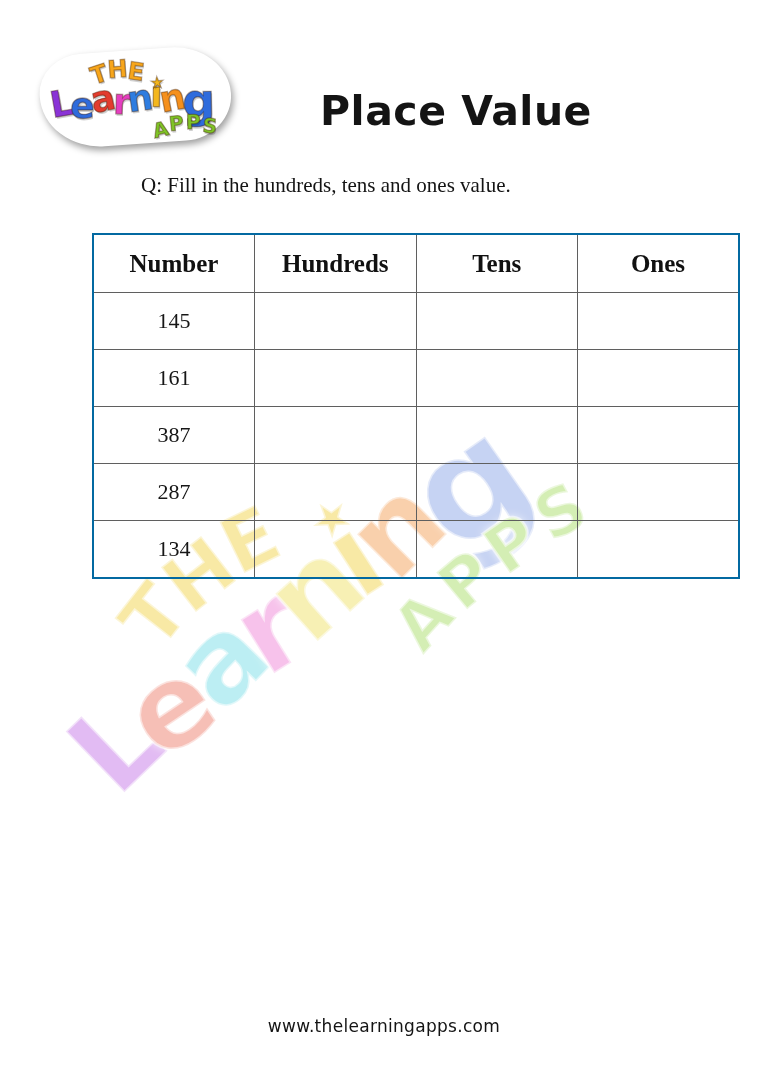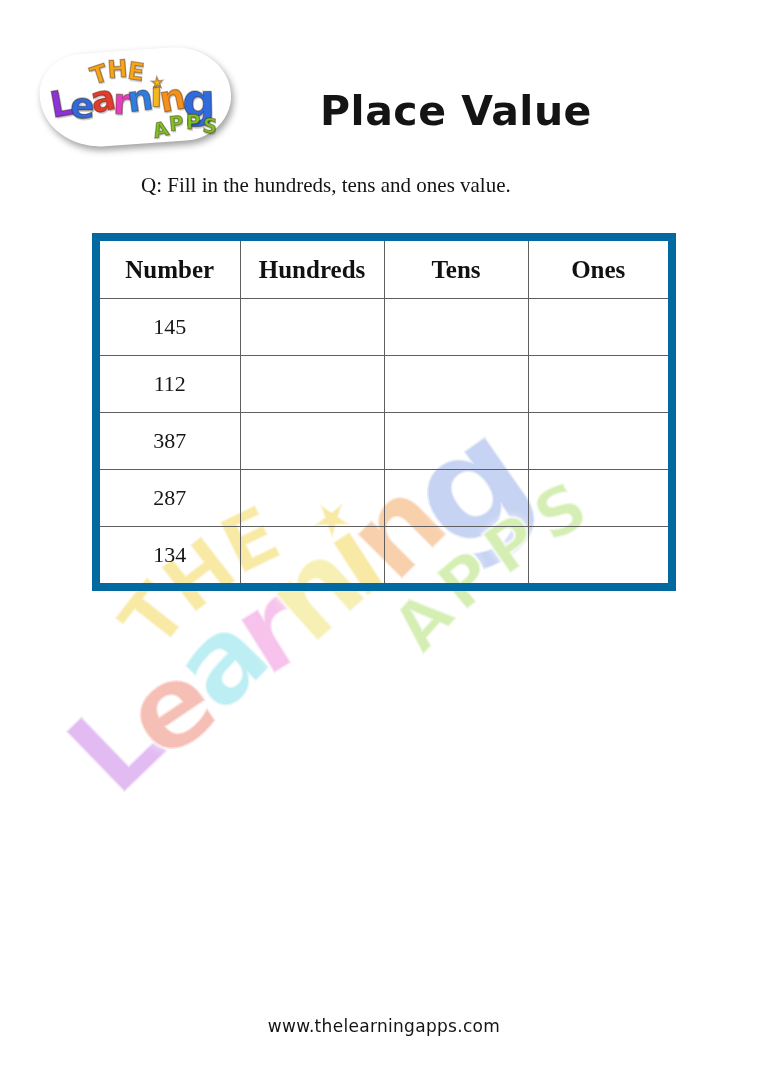--- a/index.html
+++ b/index.html
@@ -34,23 +34,23 @@
   .logo .word-learning{font-size:36px;letter-spacing:-3px;margin-top:-4px;}
   .logo .word-apps{font-size:20px;letter-spacing:2px;margin-left:100px;margin-top:-6px;}
 
   
   .title{position:absolute;left:240px;top:60px;width:432px;text-align:center;
          font-family:"DejaVu Sans",sans-serif;font-weight:bold;font-size:41px;
          letter-spacing:.5px;color:#141414;z-index:2;}
   .question{position:absolute;left:93px;top:152px;font-size:21px;z-index:2;margin-left:48px;}
 
   
-  table.pv{position:absolute;left:92px;top:233px;width:584px;z-index:1;
+  table.pv{position:absolute;left:92px;top:233px;width:648px;z-index:1;
            border-collapse:collapse;table-layout:fixed;
-           border:8px solid #0369a1;}
+           border:2px solid #0369a1;}
   table.pv th,table.pv td{border:1.4px solid #5f5f5f;text-align:center;
                           vertical-align:middle;background:transparent;padding:0;}
   table.pv th{height:57px;font-size:25px;font-weight:bold;color:#111;}
   table.pv td{height:56px;font-size:22px;color:#161616;}
 
   
   .footer{position:absolute;top:1016px;left:0;width:100%;text-align:center;
           font-family:"DejaVu Sans",sans-serif;font-weight:normal;font-size:17px;
           letter-spacing:.3px;color:#141414;z-index:2;}
 </style>
@@ -82,21 +82,21 @@
     </tr>
   </thead>
   <tbody id="pv-body">
       <tr>
         <td>145</td>
         <td></td>
         <td></td>
         <td></td>
       </tr>
       <tr>
-        <td>112</td>
+        <td>161</td>
         <td></td>
         <td></td>
         <td></td>
       </tr>
       <tr>
         <td>387</td>
         <td></td>
         <td></td>
         <td></td>
       </tr>

